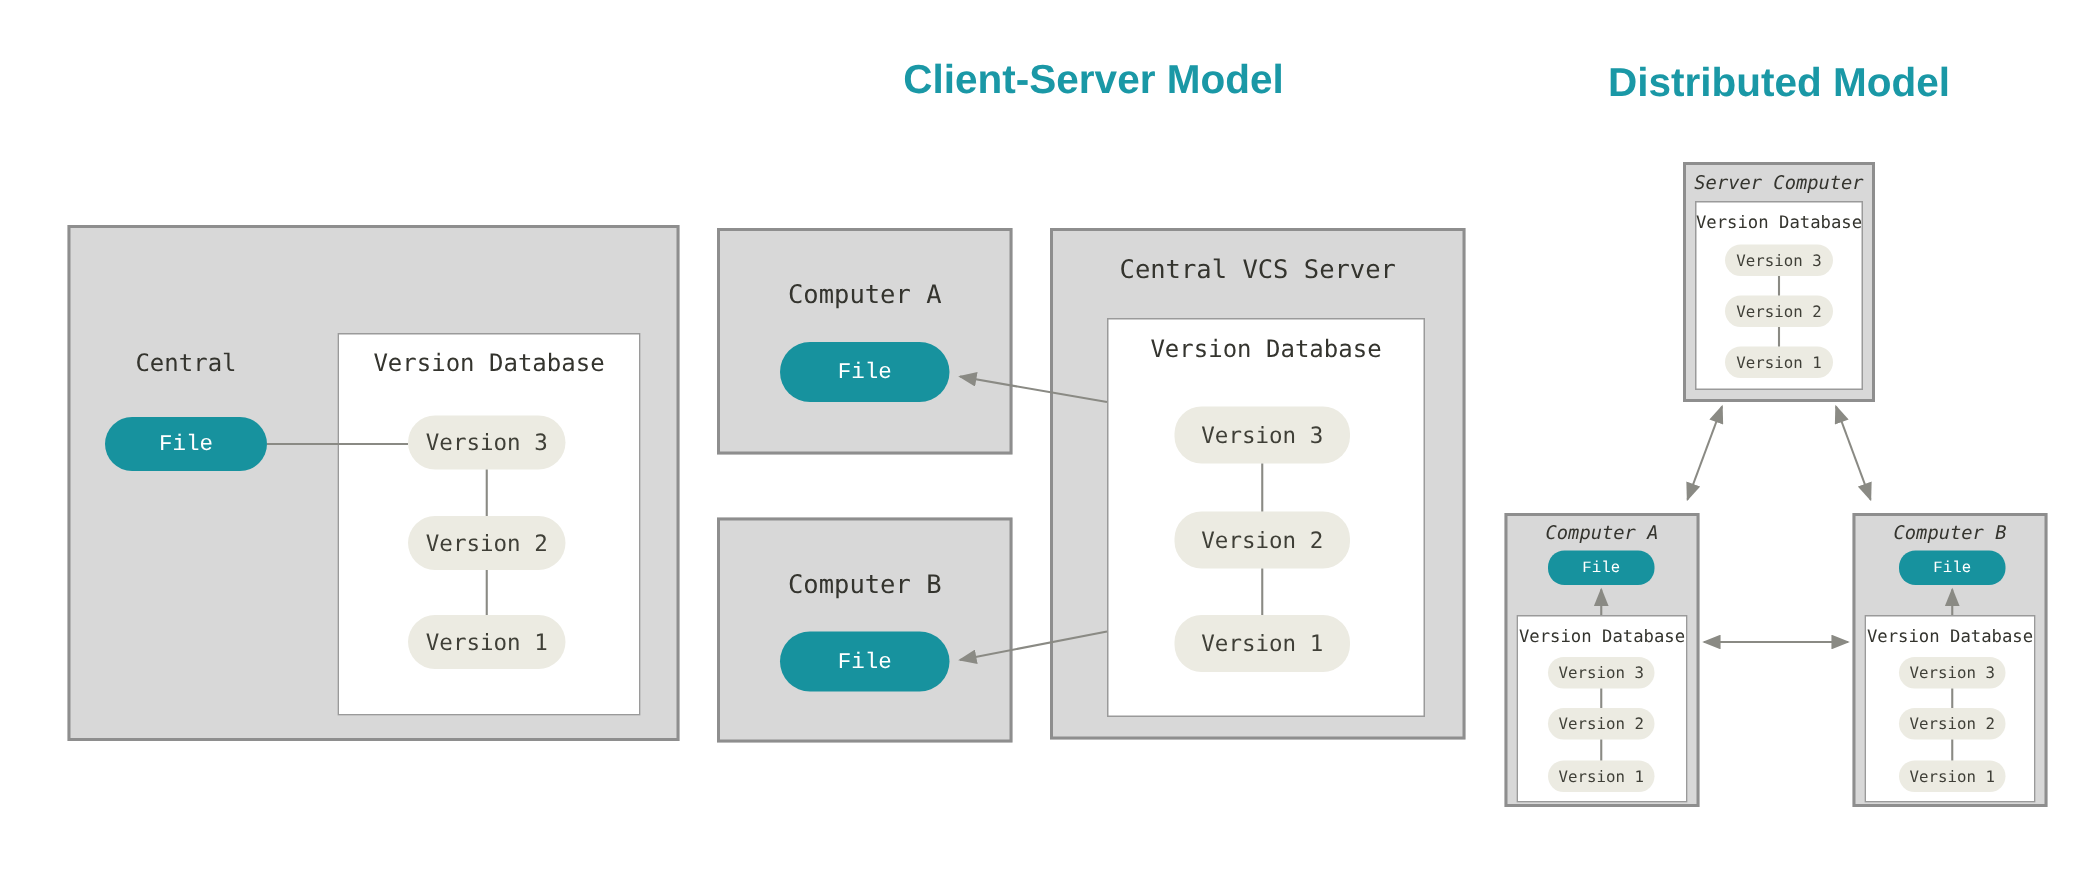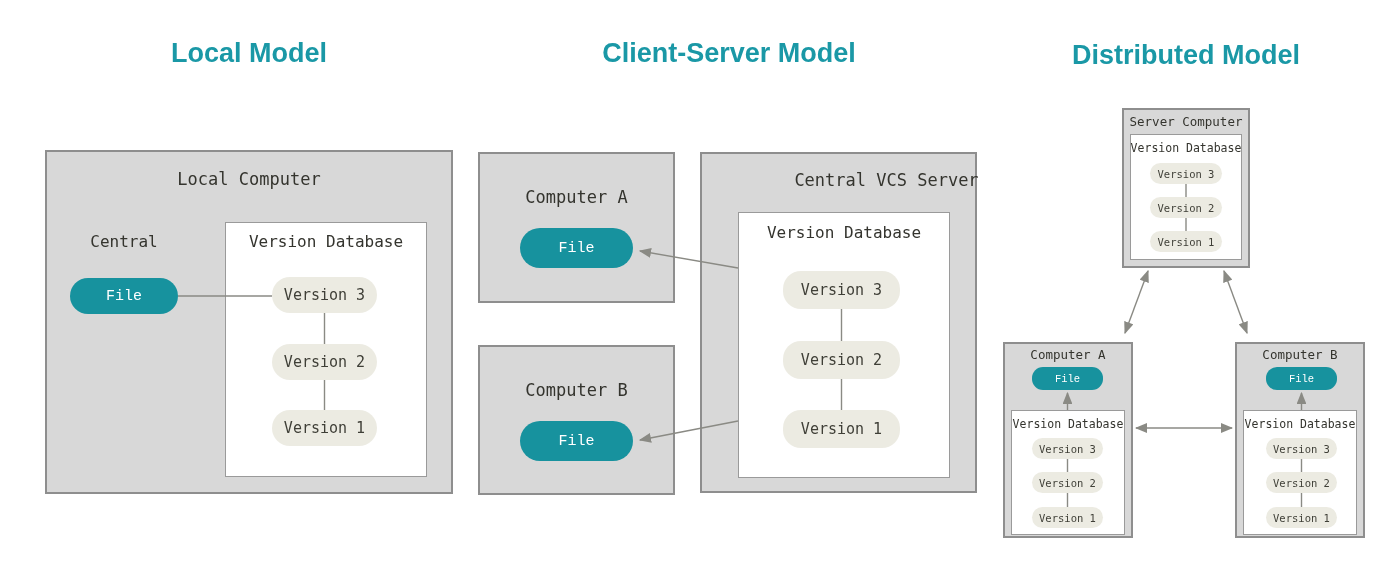--- a/index.html
+++ b/index.html
@@ -14,55 +14,53 @@
   .box{position:absolute;background:var(--box-gray);border:2px solid var(--box-border);box-sizing:border-box;}
   .white-box{position:absolute;background:#fff;border:1.5px solid var(--white-box-border);box-sizing:border-box;}
   .lbl{position:absolute;color:var(--ink);text-align:center;white-space:nowrap;}
   .t-big{font-size:17px;}
   .t-med{font-size:16px;}
   .pill{position:absolute;display:flex;align-items:center;justify-content:center;
         background:var(--pill-bg);color:#3F3F37;box-sizing:border-box;white-space:nowrap;}
   .file-pill{background:var(--teal);color:#fff;font-family:Liberation Mono, monospace;}
   .r18{border-radius:18px;} .r20{border-radius:20px;} .r11{border-radius:11px;}
   .t-pill{font-size:15px;} 
-  .s-title{font-size:12.5px;} .s-label{font-size:11.5px;} .s-pill{font-size:10.5px;}
+  .s-title{font-size:12.5px;font-style:italic;} .s-label{font-size:11.5px;} .s-pill{font-size:10.5px;}
   svg.overlay{position:absolute;left:0;top:0;pointer-events:none;}
   svg.overlay line{stroke:var(--line-gray);stroke-width:1.4;}
   #ah path{fill:var(--line-gray);}
 </style>
 </head>
 <body>
 
 <div id="canvas">
 
-  <div class="title" style="left:99px;top:38px;width:300px;">Local Model</div>
   <div class="title" style="left:579px;top:38px;width:300px;">Client-Server Model</div>
   <div class="title" style="left:1036px;top:40px;width:300px;">Distributed Model</div>
 
   <div class="box" style="left:45px;top:150px;width:408px;height:344px;"></div>
-  <div class="lbl t-big" style="left:45px;top:169px;width:408px;">Local Computer</div>
   <div class="lbl t-med" style="left:70px;top:232px;width:108px;">Central</div>
   <div class="pill file-pill r18 t-pill" style="left:70px;top:278px;width:108px;height:36px;">File</div>
 
   <div class="white-box" style="left:225px;top:222px;width:202px;height:255px;"></div>
   <div class="lbl t-med" style="left:225px;top:232px;width:202px;">Version Database</div>
   <div class="pill r18 t-pill" style="left:272px;top:277px;width:105px;height:36px;">Version 3</div>
   <div class="pill r18 t-pill" style="left:272px;top:344px;width:105px;height:36px;">Version 2</div>
   <div class="pill r18 t-pill" style="left:272px;top:410px;width:105px;height:36px;">Version 1</div>
 
   <div class="box" style="left:478px;top:152px;width:197px;height:151px;"></div>
   <div class="lbl t-big" style="left:478px;top:187px;width:197px;">Computer A</div>
   <div class="pill file-pill r20 t-pill" style="left:520px;top:228px;width:113px;height:40px;">File</div>
 
   <div class="box" style="left:478px;top:345px;width:197px;height:150px;"></div>
   <div class="lbl t-big" style="left:478px;top:380px;width:197px;">Computer B</div>
   <div class="pill file-pill r20 t-pill" style="left:520px;top:421px;width:113px;height:40px;">File</div>
 
   <div class="box" style="left:700px;top:152px;width:277px;height:341px;"></div>
-  <div class="lbl t-big" style="left:700px;top:170px;width:277px;padding-left:48px;">Central VCS Server</div>
+  <div class="lbl t-big" style="left:700px;top:170px;width:277px;">Central VCS Server</div>
   <div class="white-box" style="left:738px;top:212px;width:212px;height:266px;"></div>
   <div class="lbl t-med" style="left:738px;top:223px;width:212px;">Version Database</div>
   <div class="pill r18 t-pill" style="left:783px;top:271px;width:117px;height:38px;">Version 3</div>
   <div class="pill r18 t-pill" style="left:783px;top:341px;width:117px;height:38px;">Version 2</div>
   <div class="pill r18 t-pill" style="left:783px;top:410px;width:117px;height:38px;">Version 1</div>
 
   <div class="box" style="left:1122px;top:108px;width:128px;height:160px;"></div>
   <div class="lbl s-title" style="left:1122px;top:114px;width:128px;">Server Computer</div>
   <div class="white-box" style="left:1130px;top:134px;width:112px;height:126px;"></div>
   <div class="lbl s-label" style="left:1130px;top:141px;width:112px;">Version Database</div>

